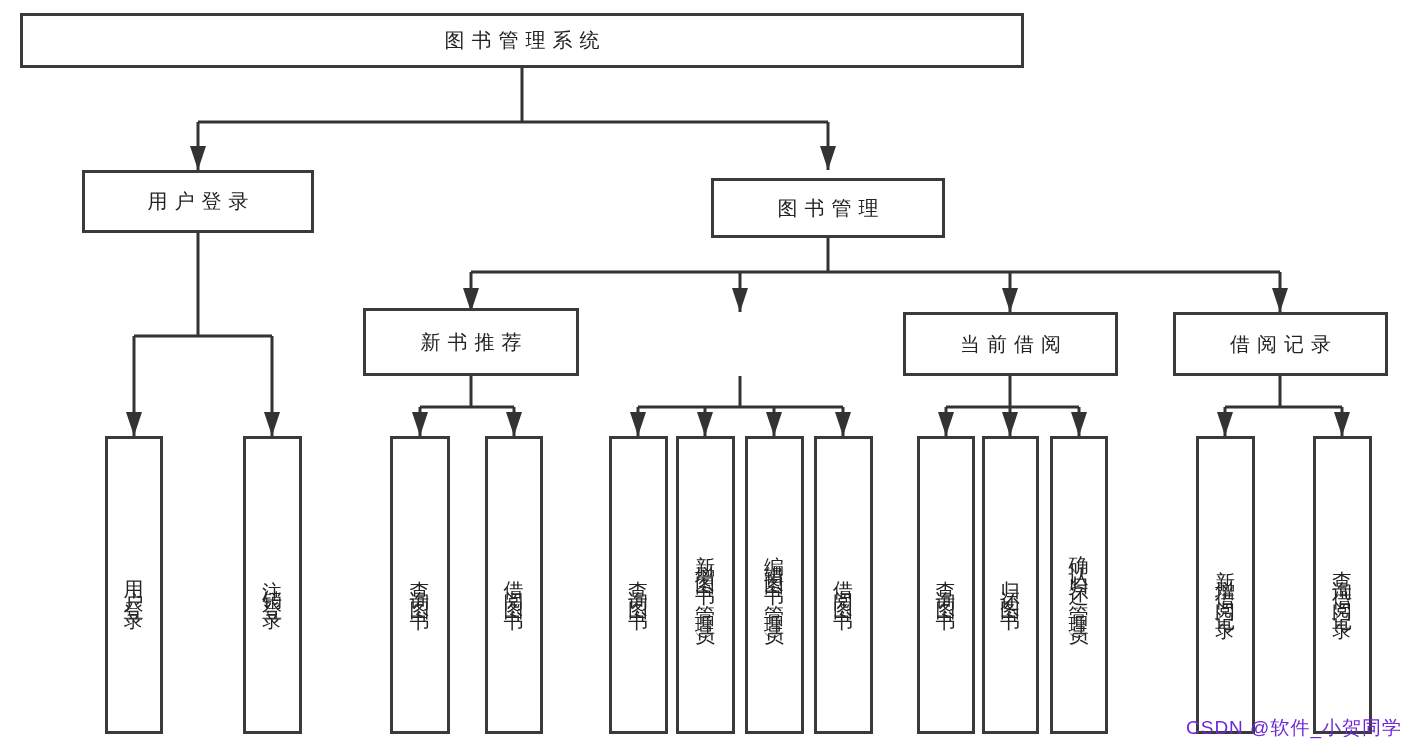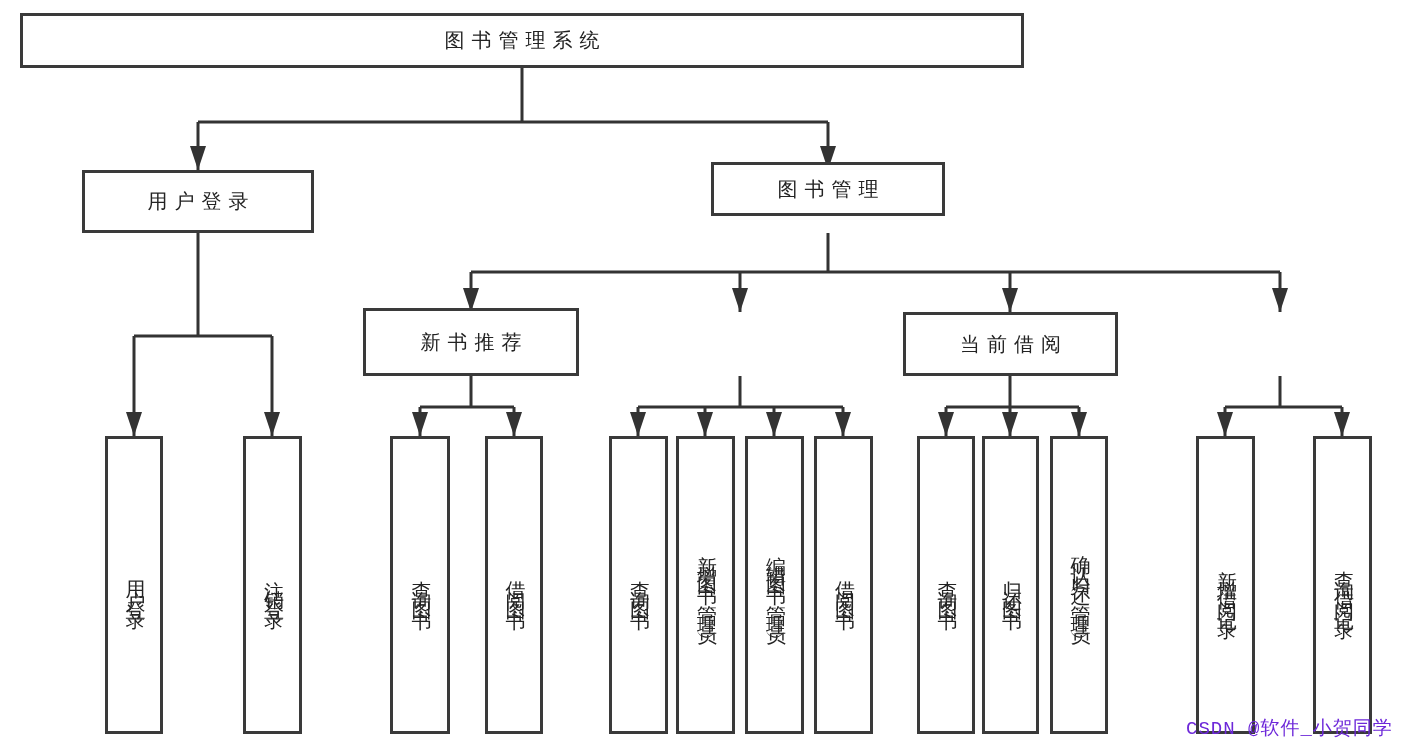--- a/index.html
+++ b/index.html
@@ -7,21 +7,20 @@
     padding: 0;
     background: #ffffff;
     font-family: "Liberation Sans", "DejaVu Sans", sans-serif;
   }
   #stage {
     position: relative;
     width: 1405px;
     height: 747px;
     background: #ffffff;
     overflow: hidden;
-    font-family: Liberation Mono, monospace;
   }
   #connector-layer {
     position: absolute;
     left: 0; top: 0;
     width: 1405px;
     height: 747px;
     pointer-events: none;
     z-index: 1;
   }
   .node {
@@ -120,29 +119,32 @@
     </g>
   </svg>
 
   <div class="node" style="left:20px; top:13px; width:1004px; height:55px;">
     <span class="hlabel">图书管理系统</span>
   </div>
 
   <div class="node" style="left:82px; top:170px; width:232px; height:63px;">
     <span class="hlabel">用户登录</span>
   </div>
-  <div class="node" style="left:711px; top:162px; width:234px; height:54px;">
+  <div class="node" style="left:711px; top:178px; width:234px; height:60px;">
     <span class="hlabel">图书管理</span>
   </div>
 
   <div class="node" style="left:363px; top:308px; width:216px; height:68px;">
     <span class="hlabel">新书推荐</span>
   </div>
   <div class="node" style="left:903px; top:312px; width:215px; height:64px;">
     <span class="hlabel">当前借阅</span>
+  </div>
+  <div class="node" style="left:1173px; top:312px; width:215px; height:64px;">
+    <span class="hlabel">借阅记录</span>
   </div>
 
   <div class="node leaf" style="left:105px; top:436px; width:58px; height:298px;">
     <span class="vlabel">用户登录</span>
   </div>
   <div class="node leaf" style="left:243px; top:436px; width:59px; height:298px;">
     <span class="vlabel">注销登录</span>
   </div>
 
   <div class="node leaf" style="left:390px; top:436px; width:60px; height:298px;">

